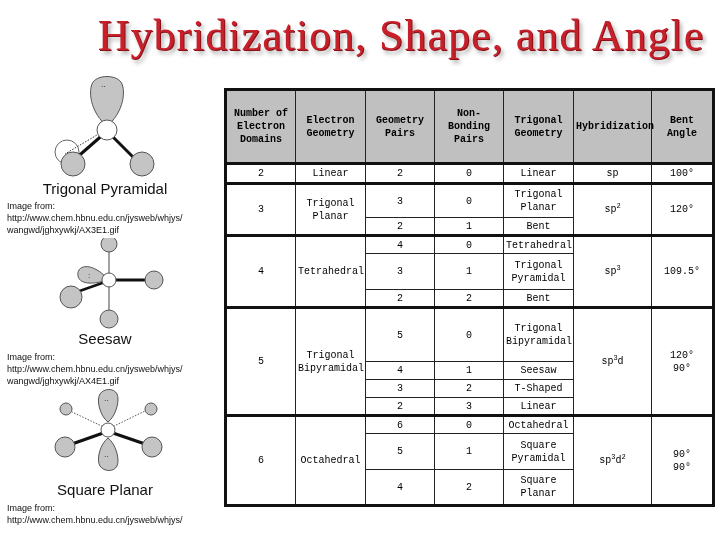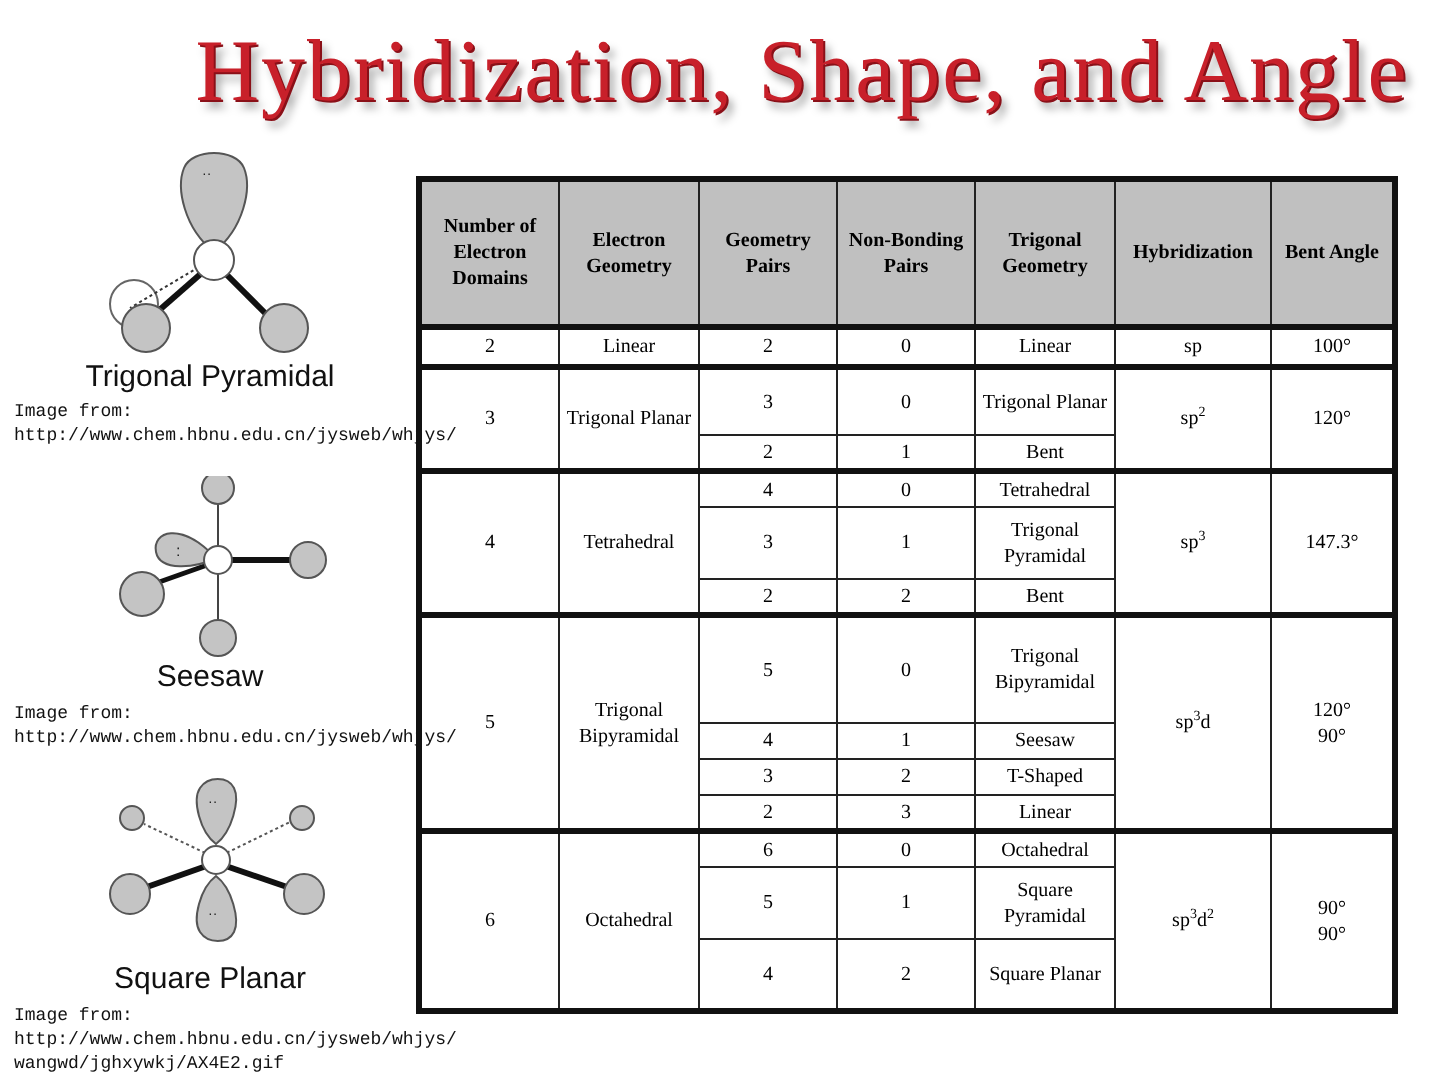--- a/index.html
+++ b/index.html
@@ -14,28 +14,28 @@
       line-height: 52px;
       margin-left: 41px;
     }
 
     .mol { position: absolute; }
     .mol-label {
       position: absolute; font-family: "Liberation Sans", sans-serif; font-size: 15px;
       color: #111; text-align: center;
     }
     .credit {
-      position: absolute; font-family: Liberation Mono, monospace; font-size: 9px;
+      position: absolute; font-family: Liberation Sans, sans-serif; font-size: 9px;
       line-height: 12px; color: #111; white-space: nowrap;
     }
 
     table.hyb {
-      position: absolute; left: 208px; top: 88px; width: 488px; height: 416px;
+      position: absolute; left: 224px; top: 88px; width: 488px; height: 416px;
       border-collapse: collapse; border: 3px solid #111; table-layout: fixed;
-      font-family: Liberation Serif, serif; font-size: 10px;
+      font-family: Liberation Mono, monospace; font-size: 10px;
     }
     table.hyb th, table.hyb td {
       border: 1.5px solid #222; text-align: center; vertical-align: middle;
       line-height: 13px; padding: 1px 2px;
     }
     table.hyb th {
       background: #c0c0c0; font-weight: bold; height: 74px; font-size: 10px;
       border-bottom: 3px solid #111;
     }
     table.hyb td.inner { border-top: 1.5px solid #555; }
@@ -55,38 +55,40 @@
   <line x1="66" y1="58" x2="34" y2="86" stroke="#111" stroke-width="3"></line>
   <line x1="68" y1="58" x2="95" y2="85" stroke="#111" stroke-width="3"></line>
   <circle cx="67" cy="56" r="10" fill="#fff" stroke="#555" stroke-width="1"></circle>
   <circle cx="33" cy="90" r="12" fill="#c4c4c4" stroke="#555" stroke-width="1"></circle>
   <circle cx="102" cy="90" r="12" fill="#c4c4c4" stroke="#555" stroke-width="1"></circle>
 </svg>
 <div class="mol-label" style="left:0; top:180px; width:210px;">Trigonal Pyramidal</div>
 <div class="credit" style="left:7px; top:200px;">
   <div>Image from:</div>
   <div>http://www.chem.hbnu.edu.cn/jysweb/whjys/</div>
+  <div>wangwd/jghxywkj/AX3E1.gif</div>
 </div>
 
 <svg class="mol" style="left:50px; top:238px;" width="120" height="92" viewBox="0 0 120 92">
   <line x1="59" y1="10" x2="59" y2="78" stroke="#444" stroke-width="1"></line>
   <line x1="62" y1="42" x2="97" y2="42" stroke="#111" stroke-width="3"></line>
   <line x1="55" y1="44" x2="24" y2="55" stroke="#111" stroke-width="2.5"></line>
   <path d="M58 41 C48 46 30 48 28 38 C26 28 40 22 58 41 Z" fill="#c4c4c4" stroke="#555" stroke-width="1"></path>
   <text x="38" y="40" font-size="8" font-family="Liberation Sans, sans-serif" fill="#222">:</text>
   <circle cx="59" cy="6" r="8" fill="#c4c4c4" stroke="#555" stroke-width="1"></circle>
   <circle cx="59" cy="42" r="7" fill="#fff" stroke="#555" stroke-width="1"></circle>
   <circle cx="104" cy="42" r="9" fill="#c4c4c4" stroke="#555" stroke-width="1"></circle>
   <circle cx="21" cy="59" r="11" fill="#c4c4c4" stroke="#555" stroke-width="1"></circle>
   <circle cx="59" cy="81" r="9" fill="#c4c4c4" stroke="#555" stroke-width="1"></circle>
 </svg>
 <div class="mol-label" style="left:0; top:330px; width:210px;">Seesaw</div>
 <div class="credit" style="left:7px; top:351px;">
   <div>Image from:</div>
   <div>http://www.chem.hbnu.edu.cn/jysweb/whjys/</div>
+  <div>wangwd/jghxywkj/AX4E1.gif</div>
 </div>
 
 <svg class="mol" style="left:50px; top:388px;" width="120" height="88" viewBox="0 0 120 88">
   <line x1="58" y1="41" x2="22" y2="24" stroke="#555" stroke-width="1" stroke-dasharray="1.5,1.5"></line>
   <line x1="58" y1="41" x2="95" y2="23" stroke="#555" stroke-width="1" stroke-dasharray="1.5,1.5"></line>
   <line x1="56" y1="44" x2="22" y2="56" stroke="#111" stroke-width="3"></line>
   <line x1="60" y1="44" x2="95" y2="56" stroke="#111" stroke-width="3"></line>
   <path d="M58 34 C50 28 46 12 50 6 C54 0 64 0 67 6 C70 12 66 28 58 34 Z" fill="#c4c4c4" stroke="#555" stroke-width="1"></path>
   <text x="54" y="15" font-size="7" font-family="Liberation Sans, sans-serif" fill="#222">··</text>
   <path d="M58 50 C50 56 46 72 50 78 C54 84 64 84 67 78 C70 72 66 56 58 50 Z" fill="#c4c4c4" stroke="#555" stroke-width="1"></path>
@@ -94,21 +96,20 @@
   <circle cx="58" cy="42" r="7" fill="#fff" stroke="#555" stroke-width="1"></circle>
   <circle cx="16" cy="21" r="6" fill="#c4c4c4" stroke="#555" stroke-width="1"></circle>
   <circle cx="101" cy="21" r="6" fill="#c4c4c4" stroke="#555" stroke-width="1"></circle>
   <circle cx="15" cy="59" r="10" fill="#c4c4c4" stroke="#555" stroke-width="1"></circle>
   <circle cx="102" cy="59" r="10" fill="#c4c4c4" stroke="#555" stroke-width="1"></circle>
 </svg>
 <div class="mol-label" style="left:0; top:481px; width:210px;">Square Planar</div>
 <div class="credit" style="left:7px; top:502px;">
   <div>Image from:</div>
   <div>http://www.chem.hbnu.edu.cn/jysweb/whjys/</div>
-  <div>wangwd/jghxywkj/AX4E2.gif</div>
 </div>
 
 <table class="hyb">
   <colgroup>
     <col style="width:70px">
       <col style="width:70px">
       <col style="width:69px">
       <col style="width:69px">
     <col style="width:70px">
       <col style="width:78px">
@@ -152,21 +153,21 @@
       <td class="inner">Bent</td>
     </tr>
 
     <tr class="group-start" style="height:18px">
       <td rowspan="3">4</td>
       <td rowspan="3">Tetrahedral</td>
       <td>4</td>
       <td>0</td>
       <td>Tetrahedral</td>
       <td rowspan="3"><span>sp</span><sup>3</sup></td>
-      <td rowspan="3">147.3°</td>
+      <td rowspan="3">109.5°</td>
     </tr>
     <tr style="height:36px">
       <td class="inner">3</td>
       <td class="inner">1</td>
       <td class="inner">Trigonal Pyramidal</td>
     </tr>
     <tr style="height:18px">
       <td class="inner">2</td>
       <td class="inner">2</td>
       <td class="inner">Bent</td>

